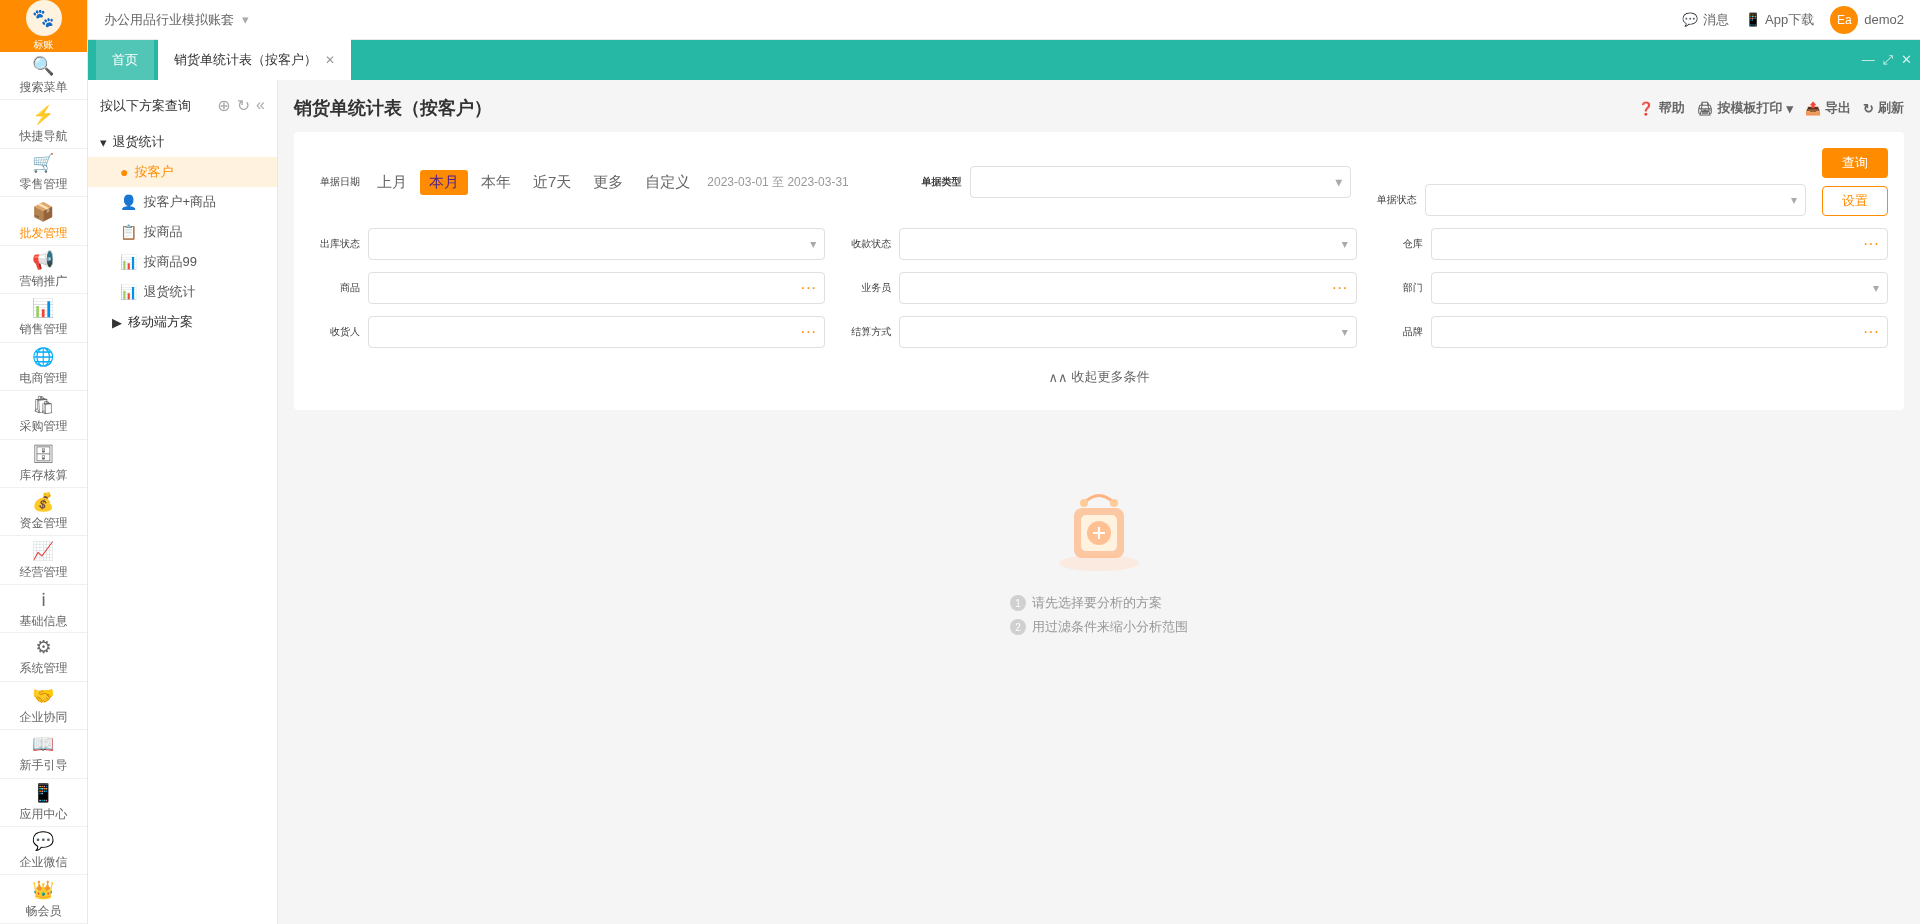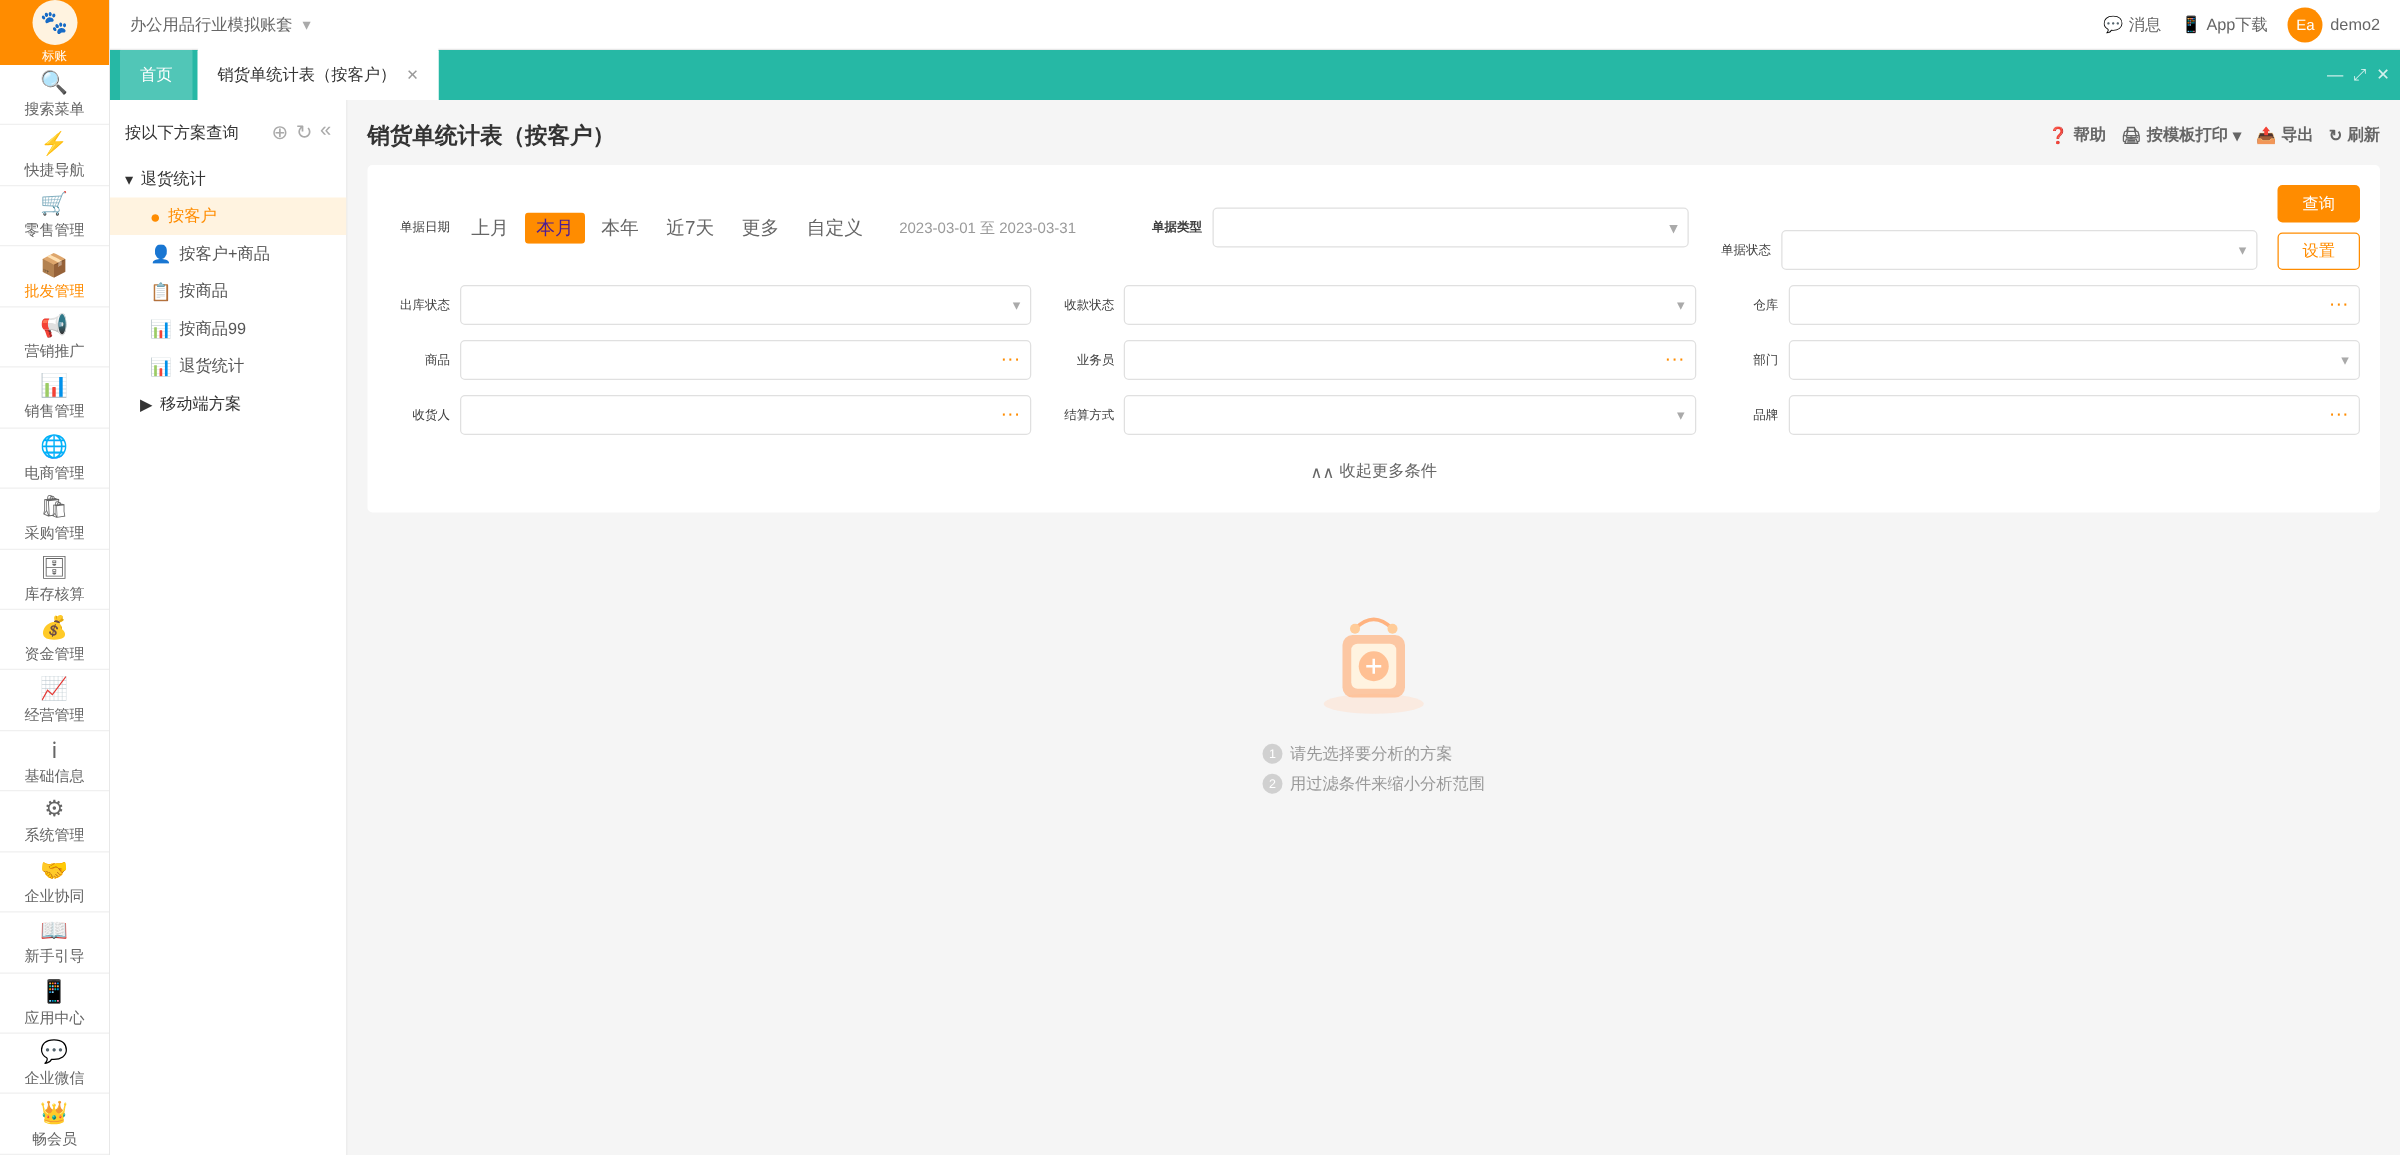--- a/index.html
+++ b/index.html
@@ -57,21 +57,21 @@
 
     
     .filter-form { background: #fff; border-radius: 4px; padding: 16px; margin-bottom: 8px; }
     .filter-row { display: flex; align-items: center; margin-bottom: 12px; gap: 16px; }
     .filter-field { display: flex; align-items: center; gap: 8px; flex: 1; }
     .filter-label { color: #404040; font-size: 10px; white-space: nowrap; min-width: 50px; text-align: right; }
     .filter-input { flex: 1; height: 32px; border: 1px solid #e0e0e0; border-radius: 4px; padding: 0 8px; font-size: 13px; color: #333; display: flex; align-items: center; justify-content: space-between; cursor: pointer; background: #fff; }
     .filter-date-group { display: flex; align-items: center; gap: 4px; }
     .date-btn { padding: 2px 8px; border-radius: 3px; cursor: pointer; font-size: 15px; color: #666; border: 1px solid transparent; }
     .date-btn.active { background: #ff8c00; color: #4c1d95; border-radius: 3px; }
-    .date-range { font-size: 12px; color: #999; margin-left: 16px; }
+    .date-range { font-size: 12px; color: #999; margin-left: 4px; }
     .ellipsis-btn { color: #ff8c00; cursor: pointer; font-size: 16px; }
 
     
     .btn-query { background: #ff8c00; color: #fff; border: none; border-radius: 4px; padding: 6px 20px; cursor: pointer; font-size: 13px; }
     .btn-setting { background: #fff; color: #ff8c00; border: 1px solid #ff8c00; border-radius: 4px; padding: 5px 16px; cursor: pointer; font-size: 13px; margin-top: 4px; }
     .btn-group { display: flex; flex-direction: column; gap: 4px; }
 
     
     .collapse-btn { display: flex; align-items: center; justify-content: center; padding: 8px; cursor: pointer; color: #666; font-size: 13px; gap: 4px; }
 

